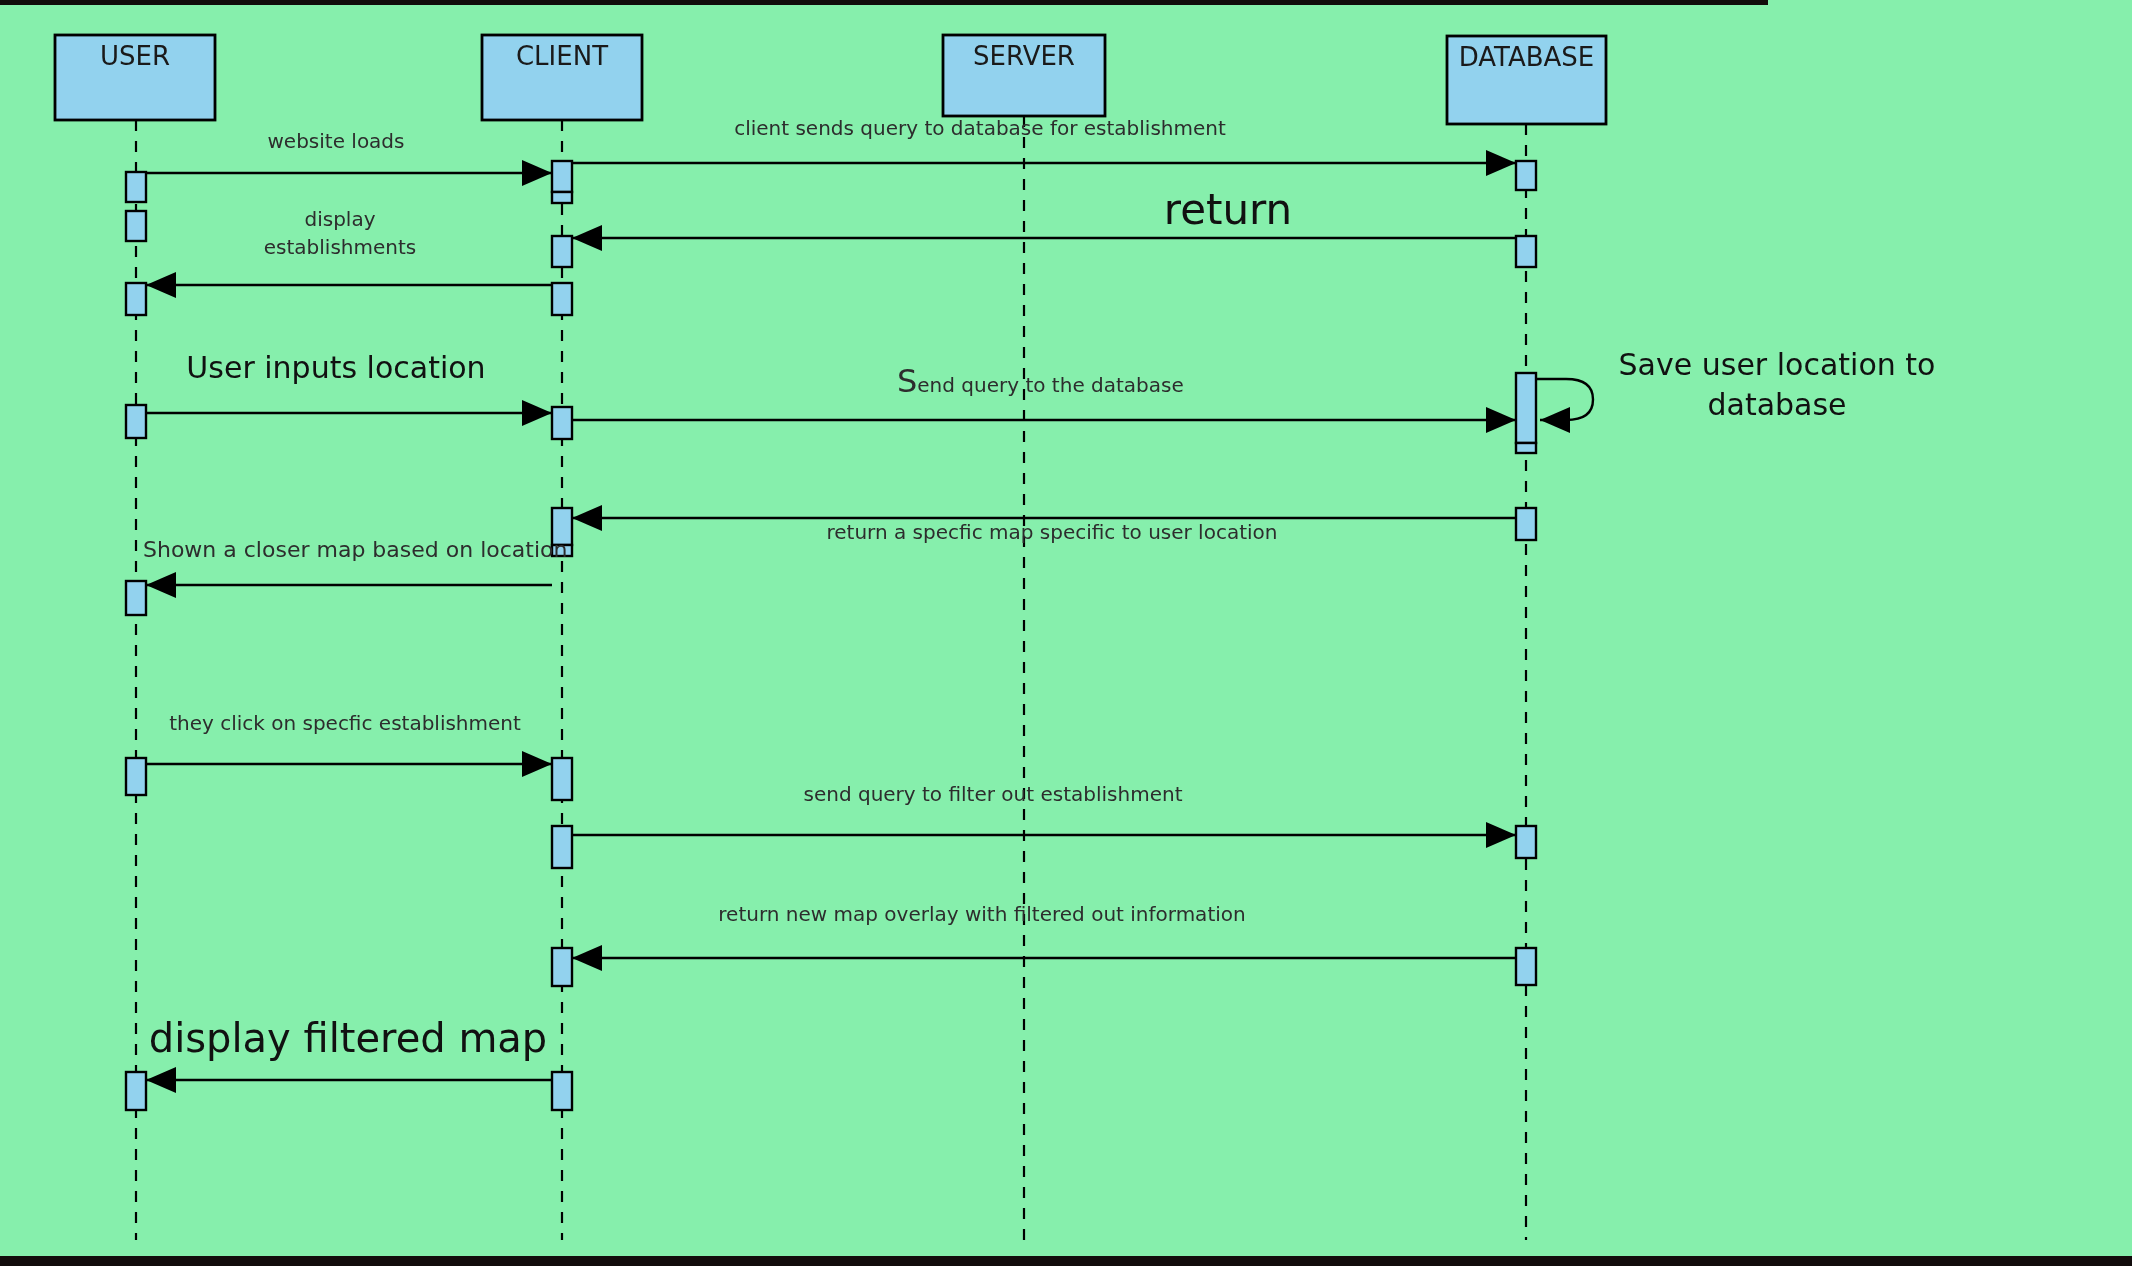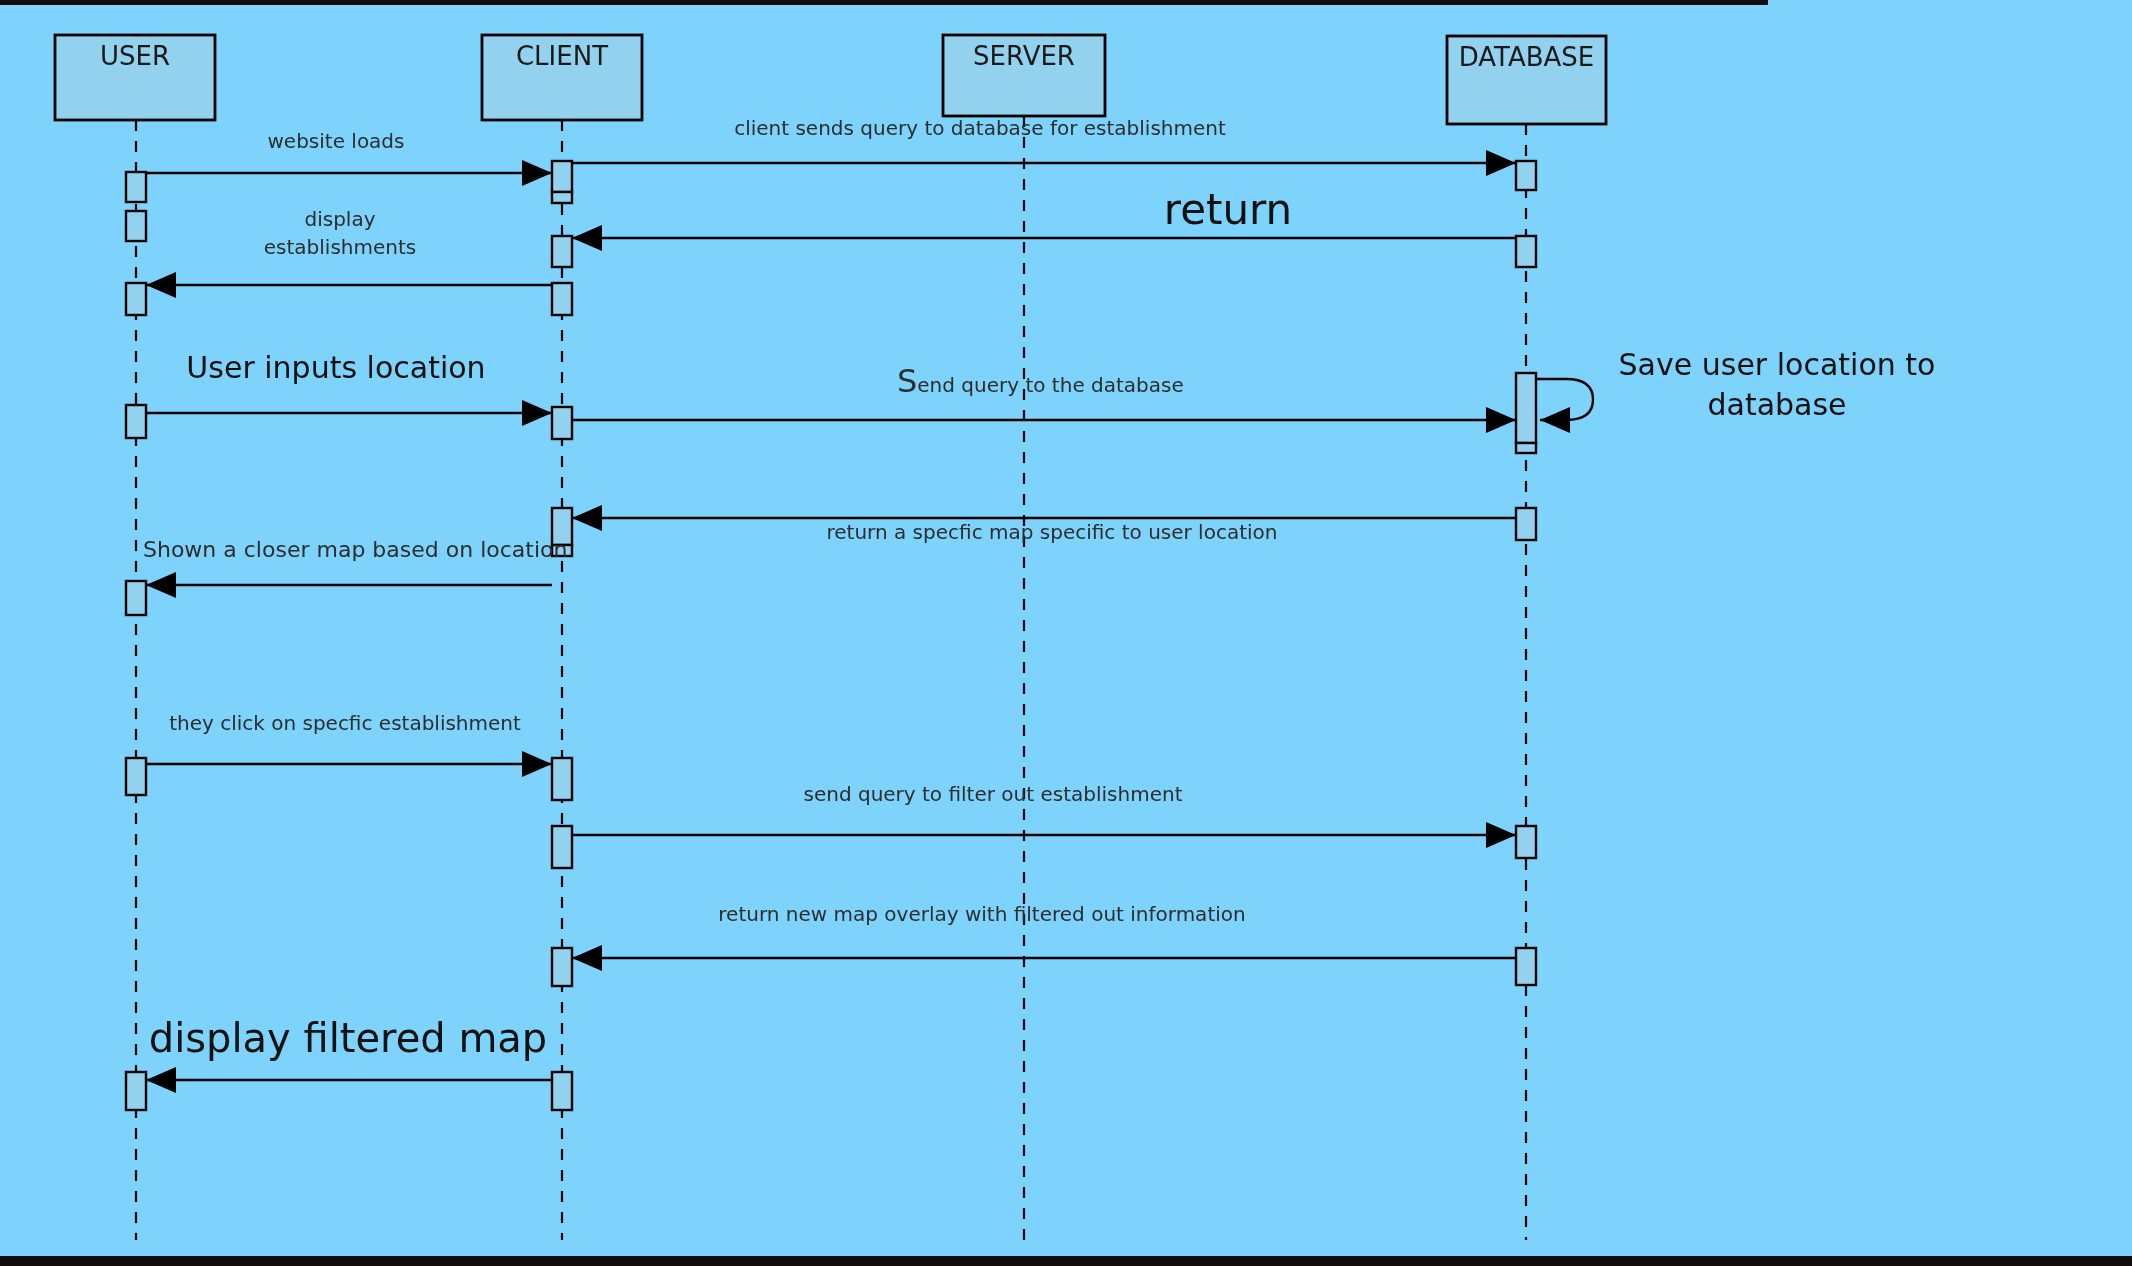--- a/index.html
+++ b/index.html
@@ -1,16 +1,16 @@
 <!DOCTYPE html>
 <html><head>
 <meta charset="utf-8">
 <style>
   html,body{margin:0;padding:0;background:#ffffff;}
-  #stage{position:relative;width:2132px;height:1266px;background:#7dd3fc;overflow:hidden;
+  #stage{position:relative;width:2132px;height:1266px;background:#86efac;overflow:hidden;
          font-family:"DejaVu Sans","Liberation Sans",sans-serif;}
   svg text{font-family:"DejaVu Sans","Liberation Sans",sans-serif;}
 </style>
 </head>
 <body>
 
 <div id="stage">
   <svg id="diagram-svg" width="2132" height="1266" viewBox="0 0 2132 1266" xmlns="http://www.w3.org/2000/svg">
     <defs>
       <marker id="arrowhead" markerUnits="userSpaceOnUse" markerWidth="32" markerHeight="28" refX="30" refY="13" orient="auto">

